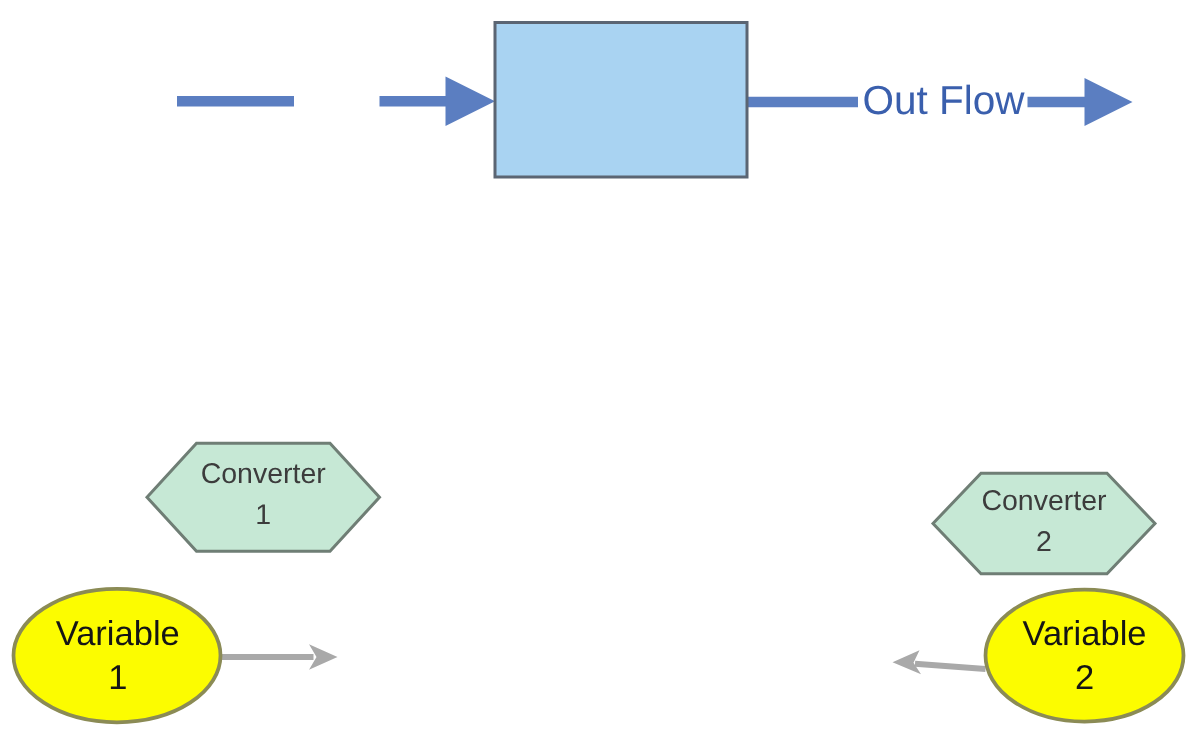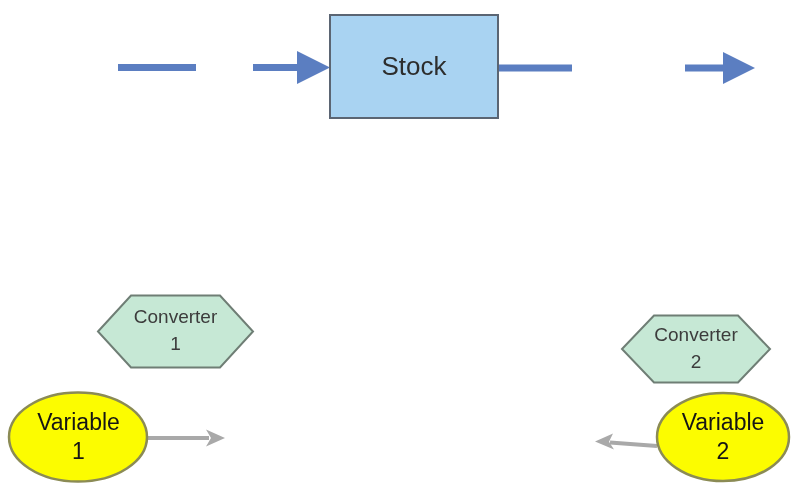--- a/index.html
+++ b/index.html
@@ -93,23 +93,23 @@
     <g>
       <line x1="657" y1="446" x2="610" y2="442.5" stroke-width="4" stroke="#a9a9a9"></line>
       <polygon points="613,433.5 595,441.5 614,449.5 609,441.8" fill="#a9a9a9"></polygon>
     </g>
 
     <ellipse cx="78" cy="437" rx="69" ry="44.5" stroke-width="2.5" fill="#fcfc00" stroke="#8b8b55"></ellipse>
 
     <ellipse cx="723" cy="437" rx="66" ry="44" stroke-width="2.5" fill="#fcfc00" stroke="#8b8b55"></ellipse>
   </svg>
 
-  <div class="label flex stock-label" style="color: rgb(45, 45, 45);">Stock</div>
 
 
+  <div class="label outflow-label" style="color: rgb(58, 95, 173);">Out Flow</div>
 
   <div class="label flex conv1-label" style="color: rgb(60, 60, 60);">Converter
 1</div>
 
   <div class="label flex conv2-label" style="color: rgb(60, 60, 60);">Converter
 2</div>
 
   <div class="label flex var1-label" style="color: rgb(21, 21, 21);">Variable
 1</div>
 

